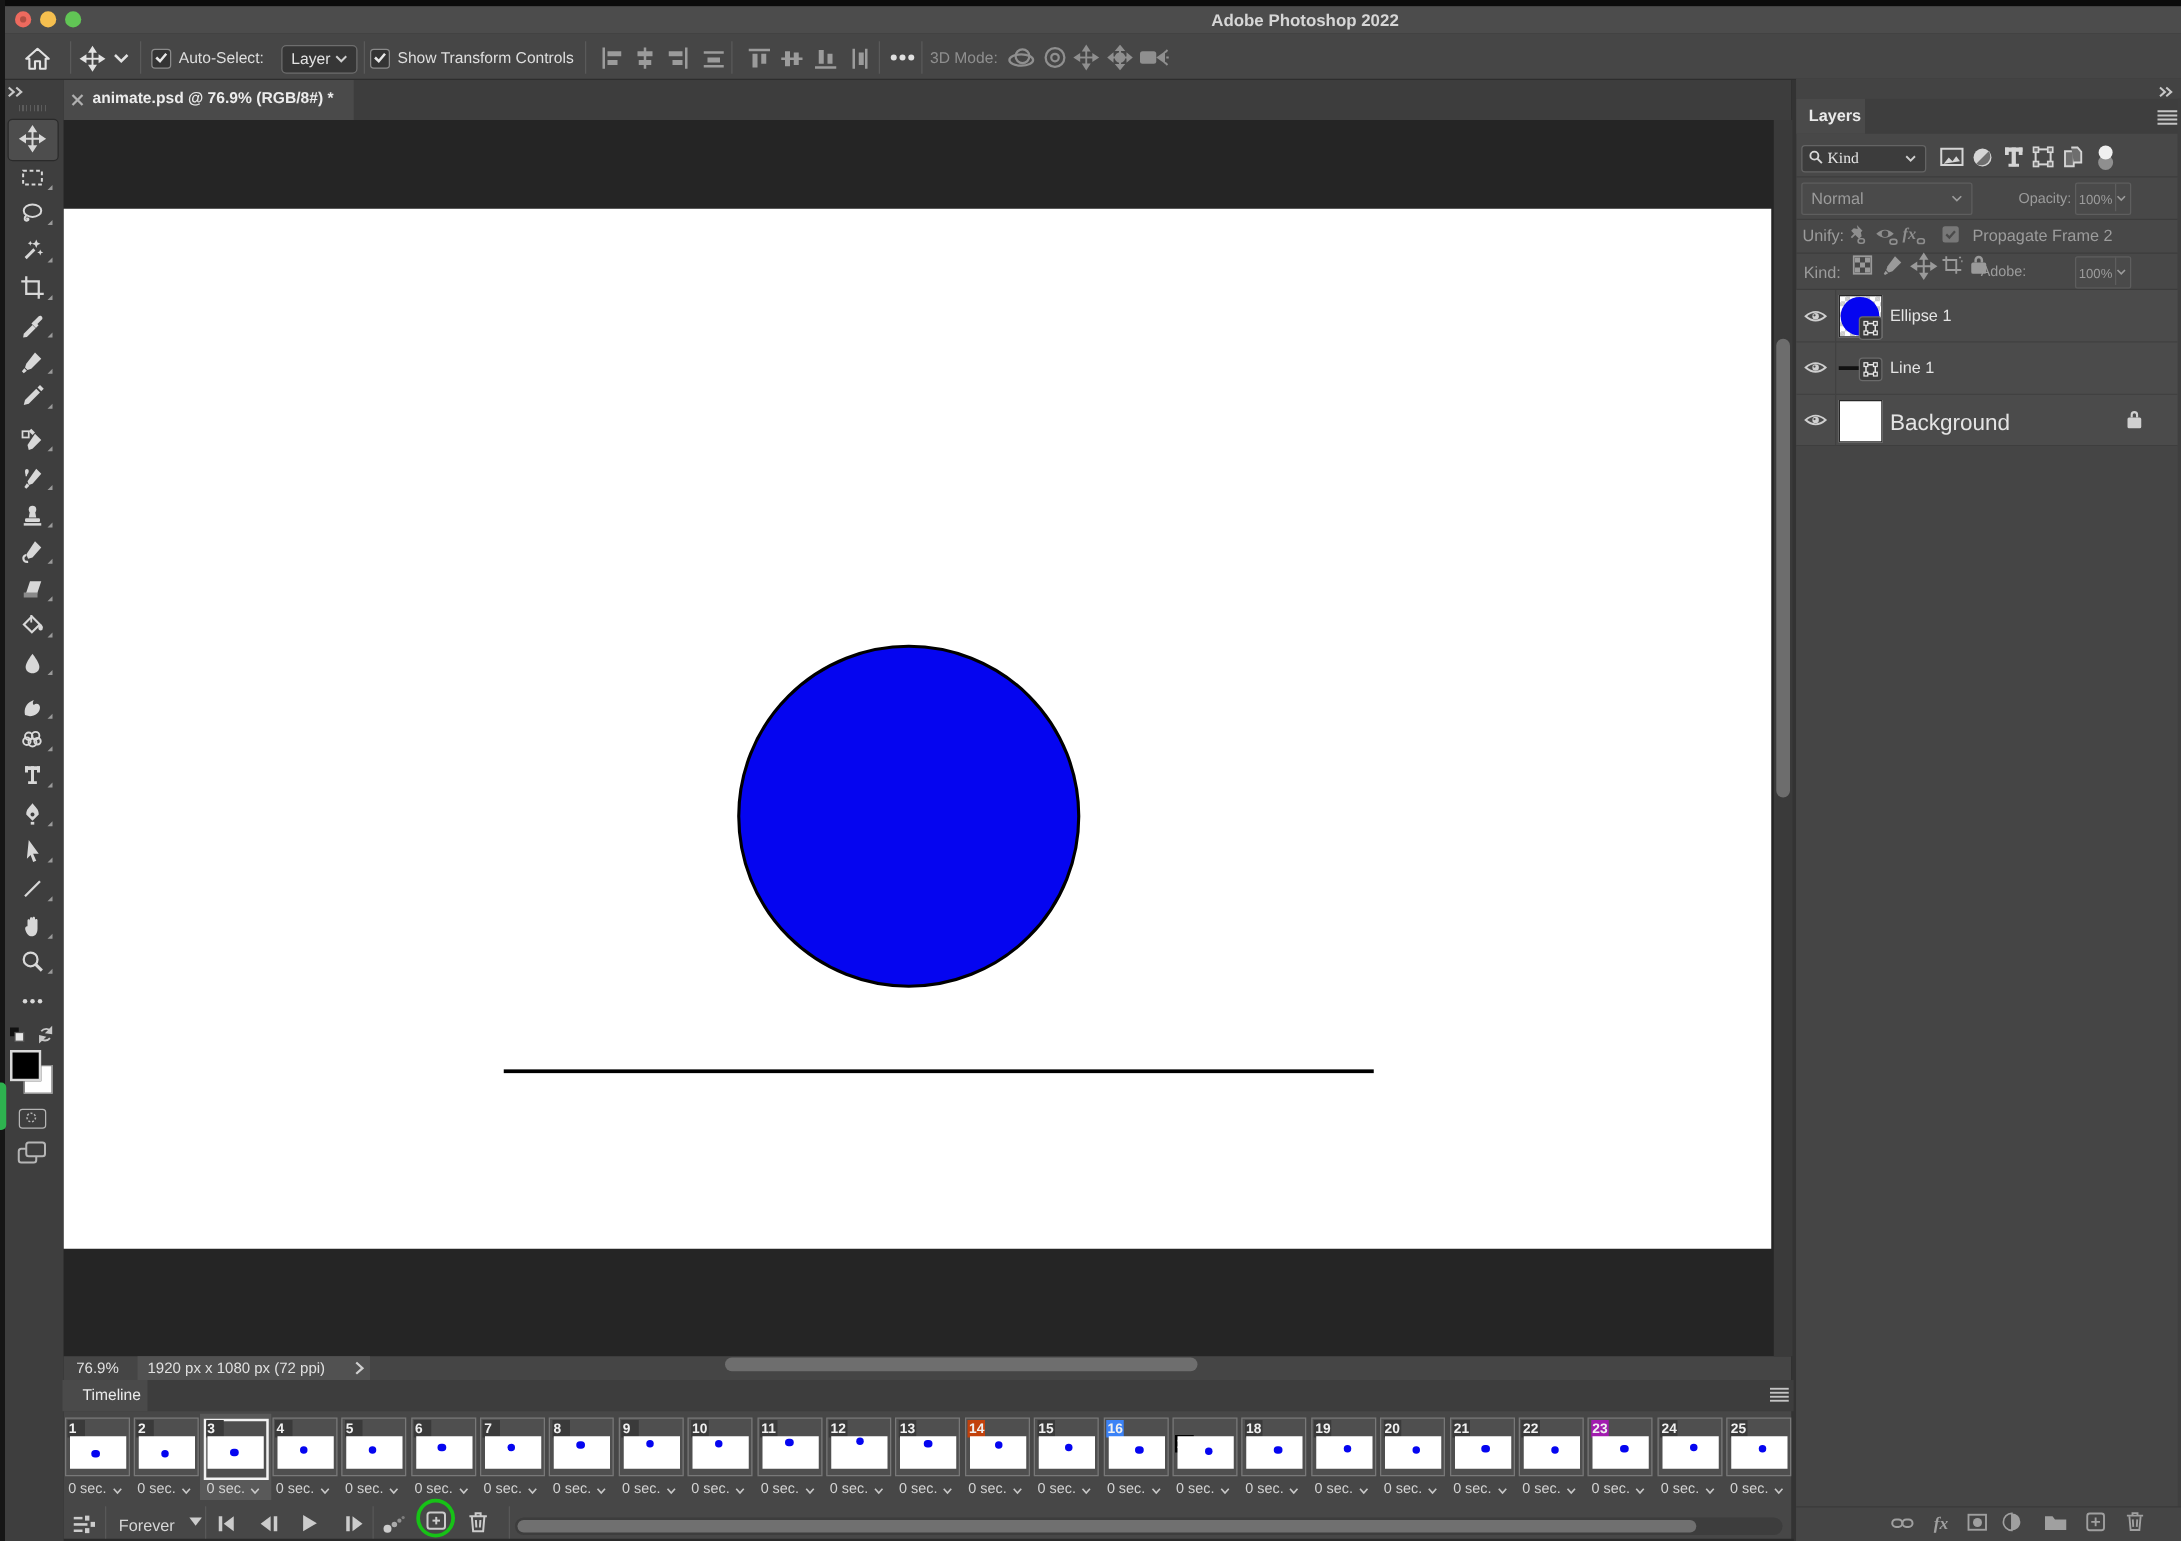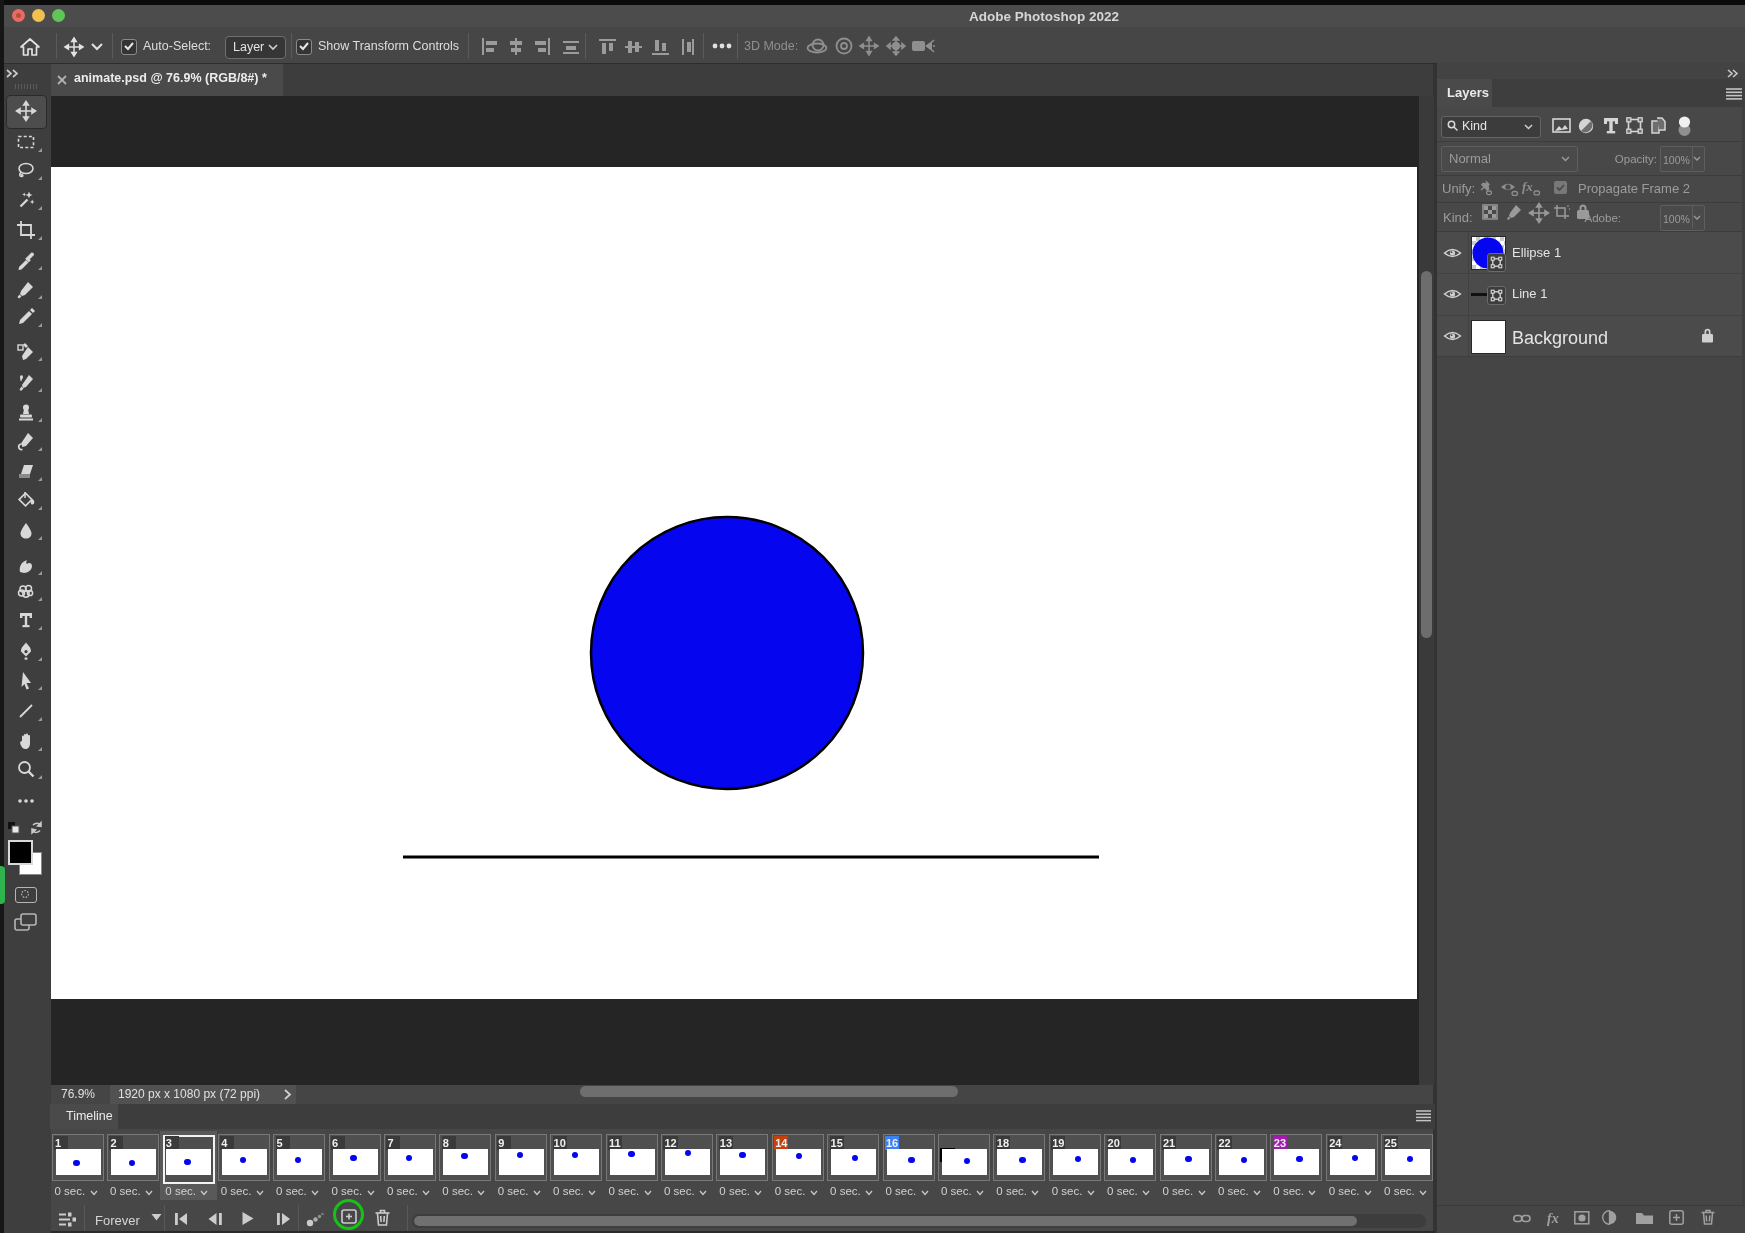--- a/index.html
+++ b/index.html
@@ -408,21 +408,21 @@
     </g>
   </svg>
 <div class="abs" style="left:1742px;top:79px;width:3px;height:1154px;background:#3f3f3f"></div>
 <div class="abs" style="left:1441px;top:116px;width:98px;height:20px;background:#3c3c3c;border:1px solid #646464;border-radius:3px"></div>
 <svg style="left:1447px;top:120px" width="12" height="12" viewBox="0 0 12 12">
     <g stroke="#d8d8d8" stroke-width="1.5" fill="none">
       <circle cx="4.5" cy="4.5" r="3.2"></circle>
       <line x1="7" y1="7" x2="10.5" y2="10.5"></line>
     </g>
   </svg>
-<div class="txt" style="left:1462px;top:119px;font-size:12.5px;color:#e6e6e6;font-weight:400;">Kind</div>
+<div class="txt" style="left:1462px;top:119px;font-size:12.5px;color:#e6e6e6;font-weight:400;font-family:Liberation Serif, serif;">Kind</div>
 <svg style="left:1524px;top:124px" width="9" height="6" viewBox="0 0 9 6">
     <path d="M1 1 L4.5 4.5 L8 1" stroke="#cfcfcf" stroke-width="1.5" fill="none"></path>
   </svg>
 <svg style="left:1552px;top:118px" width="19" height="15" viewBox="0 0 19 15">
     <g fill="none" stroke="#d5d5d5" stroke-width="1.6">
       <rect x="1" y="1" width="17" height="13"></rect>
       <path d="M3 11 L7 6 L10 9 L13 5 L16 9" fill="#d5d5d5" stroke="none" transform="translate(0,2)"></path>
     </g>
   </svg>
 <svg style="left:1578px;top:118px" width="16" height="16" viewBox="0 0 16 16">

